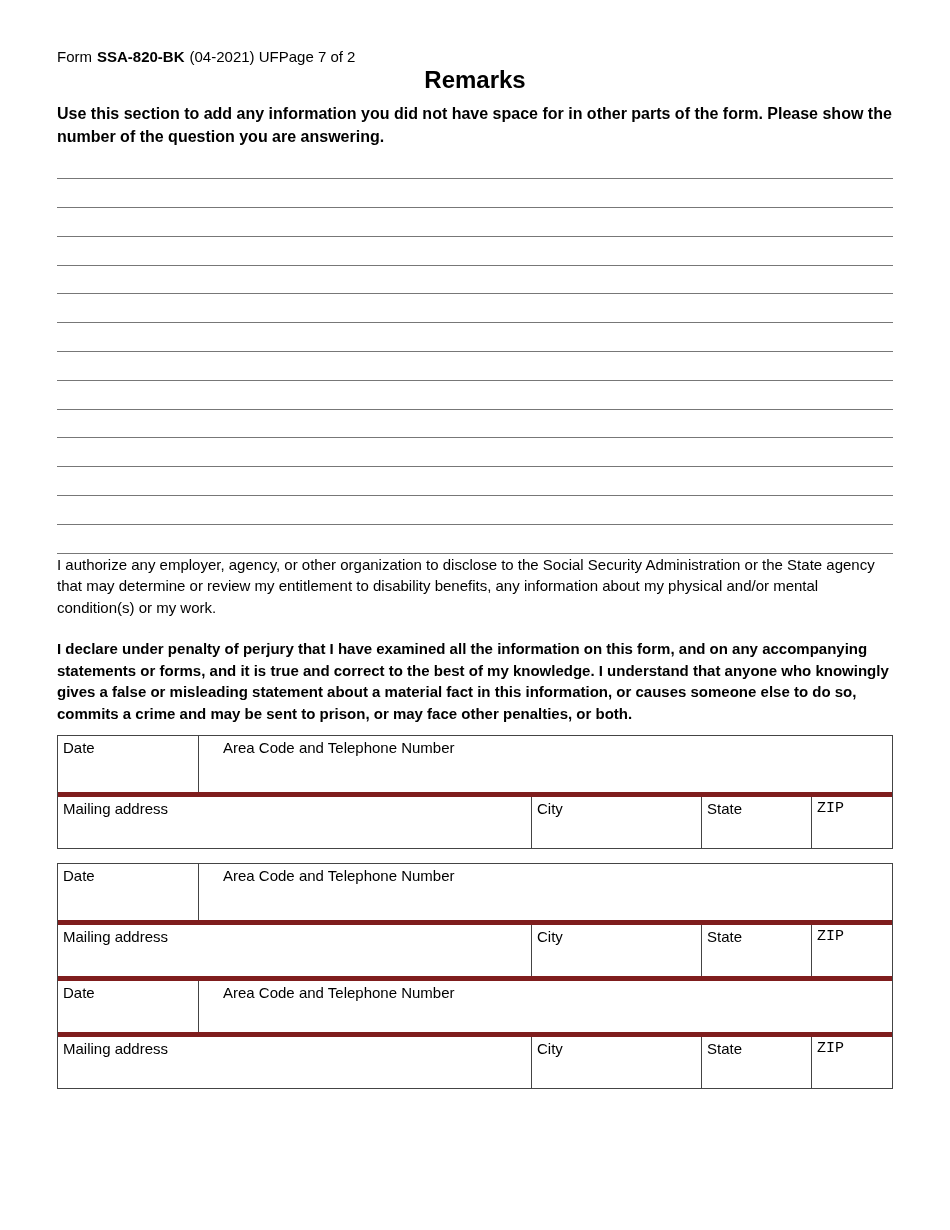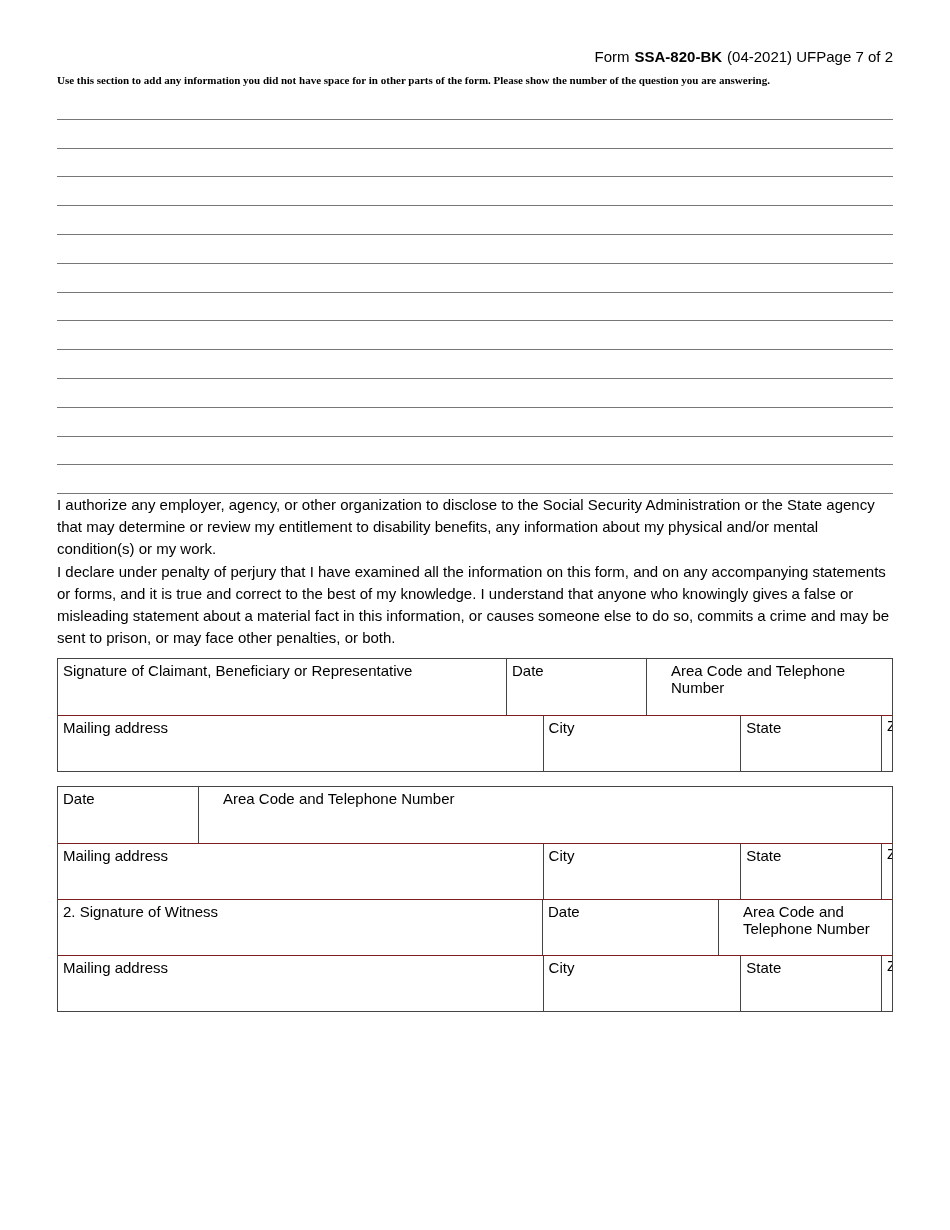--- a/index.html
+++ b/index.html
@@ -4,46 +4,46 @@
 <style>
   * { margin: 0; padding: 0; box-sizing: border-box; }
   html, body { background: #ffffff; }
   body {
     width: 950px; height: 1230px;
     font-family: "Liberation Sans", sans-serif;
     color: #000; overflow: hidden;
   }
   .page { width: 950px; height: 1230px; padding: 48px 57px 30px 57px; }
 
-  .header-row { display: flex; justify-content: flex-end; align-items: baseline; font-size: 15px; }
+  .header-row { display: flex; justify-content: flex-start; align-items: baseline; font-size: 15px; }
   .hdr-part + .hdr-part { margin-left: 5px; }
   .hdr-bold { font-weight: bold; }
 
   .bnc-row { display: flex; align-items: flex-end; margin-left: auto; width: 278px; height: 32px; font-size: 15px; }
   .bnc-label { padding-bottom: 7px; padding-right: 4px; }
   .bnc-line { flex: 1; border-bottom: 1px solid #555; height: 100%; }
 
   .section-title { text-align: center; font-size: 24px; font-weight: bold; }
   .remarks-title { margin-top: 1px; }
   .signature-title { margin-top: 23px; }
 
-  .instructions { font-weight: bold; font-size: 11px; line-height: 1.45; margin-top: 8px; font-family: Liberation Serif, serif; }
+  .instructions { font-weight: bold; font-size: 16px; line-height: 1.45; margin-top: 8px; }
 
   .remarks-lines { margin-top: 2px; }
   .remark-line { height: 28.8px; border-bottom: 1px solid #777; }
 
   .para { font-size: 15px; line-height: 1.45; }
-  .para.bold { font-weight: normal; margin-top: 2px; }
+  .para.bold { font-weight: bold; margin-top: 19px; }
 
   .sig-block { border: 1px solid #444; }
   .claimant-table { margin-top: 10px; }
   .witness-note { margin-top: 12px; }
   .witness-table { margin-top: 14px; }
   .trow { display: flex; height: 56px; }
-  .trow + .trow { border-top: 1px solid #7f1d1d; gap: 36px; }
+  .trow + .trow { border-top: 5px solid #7f1d1d; }
   .tcell { padding: 3px 5px; font-size: 15px; overflow: hidden; }
   .tcell + .tcell { border-left: 1px solid #444; }
   .c-sig   { width: 448px; }
   .c-date  { width: 140px; }
   .c-phone { flex: 1; padding-left: 24px; }
   .c-mail  { width: 473px; }
   .c-city  { width: 170px; }
   .c-state { width: 110px; }
   .c-zip   { flex: 1; font-family: Liberation Mono, monospace; }
 </style>
@@ -53,20 +53,21 @@
 <div class="page">
 
   <div class="header-row">
     <div class="header-left">
       <span class="hdr-part">Form</span><span class="hdr-part hdr-bold">SSA-820-BK</span><span class="hdr-part">(04-2021) UF</span>
     </div>
     <div class="header-right">Page 7 of 2</div>
   </div>
 
 
+  <h1 class="section-title remarks-title">Remarks</h1>
 
   <p class="instructions">Use this section to add any information you did not have space for in other parts of the form. Please show the number of the question you are answering.</p>
 
   <div class="remarks-lines" id="remarks-lines">
       <div class="remark-line"></div>
       <div class="remark-line"></div>
       <div class="remark-line"></div>
       <div class="remark-line"></div>
       <div class="remark-line"></div>
       <div class="remark-line"></div>
@@ -80,23 +81,20 @@
       <div class="remark-line"></div>
     </div>
 
 
   <p class="para">I authorize any employer, agency, or other organization to disclose to the Social Security Administration or the State agency that may determine or review my entitlement to disability benefits, any information about my physical and/or mental condition(s) or my work.</p>
 
   <p class="para bold">I declare under penalty of perjury that I have examined all the information on this form, and on any accompanying statements or forms, and it is true and correct to the best of my knowledge. I understand that anyone who knowingly gives a false or misleading statement about a material fact in this information, or causes someone else to do so, commits a crime and may be sent to prison, or may face other penalties, or both.</p>
 
   <div class="sig-block claimant-table">
     <div class="trow">
-      <div class="tcell c-sig">
-        <span>Signature of Claimant, Beneficiary or Representative</span>
-      </div>
       <div class="tcell c-date">
         <span>Date</span>
       </div>
       <div class="tcell c-phone">
         <span>Area Code and Telephone Number</span>
       </div>
     </div>
     <div class="trow">
       <div class="tcell c-mail">
         <span>Mailing address</span>
@@ -131,23 +129,20 @@
         <span>City</span>
       </div>
       <div class="tcell c-state">
         <span>State</span>
       </div>
       <div class="tcell c-zip">
         <span>ZIP</span>
       </div>
     </div>
     <div class="trow">
-      <div class="tcell c-sig">
-        <span>2. Signature of Witness</span>
-      </div>
       <div class="tcell c-date">
         <span>Date</span>
       </div>
       <div class="tcell c-phone">
         <span>Area Code and Telephone Number</span>
       </div>
     </div>
     <div class="trow">
       <div class="tcell c-mail">
         <span>Mailing address</span>

